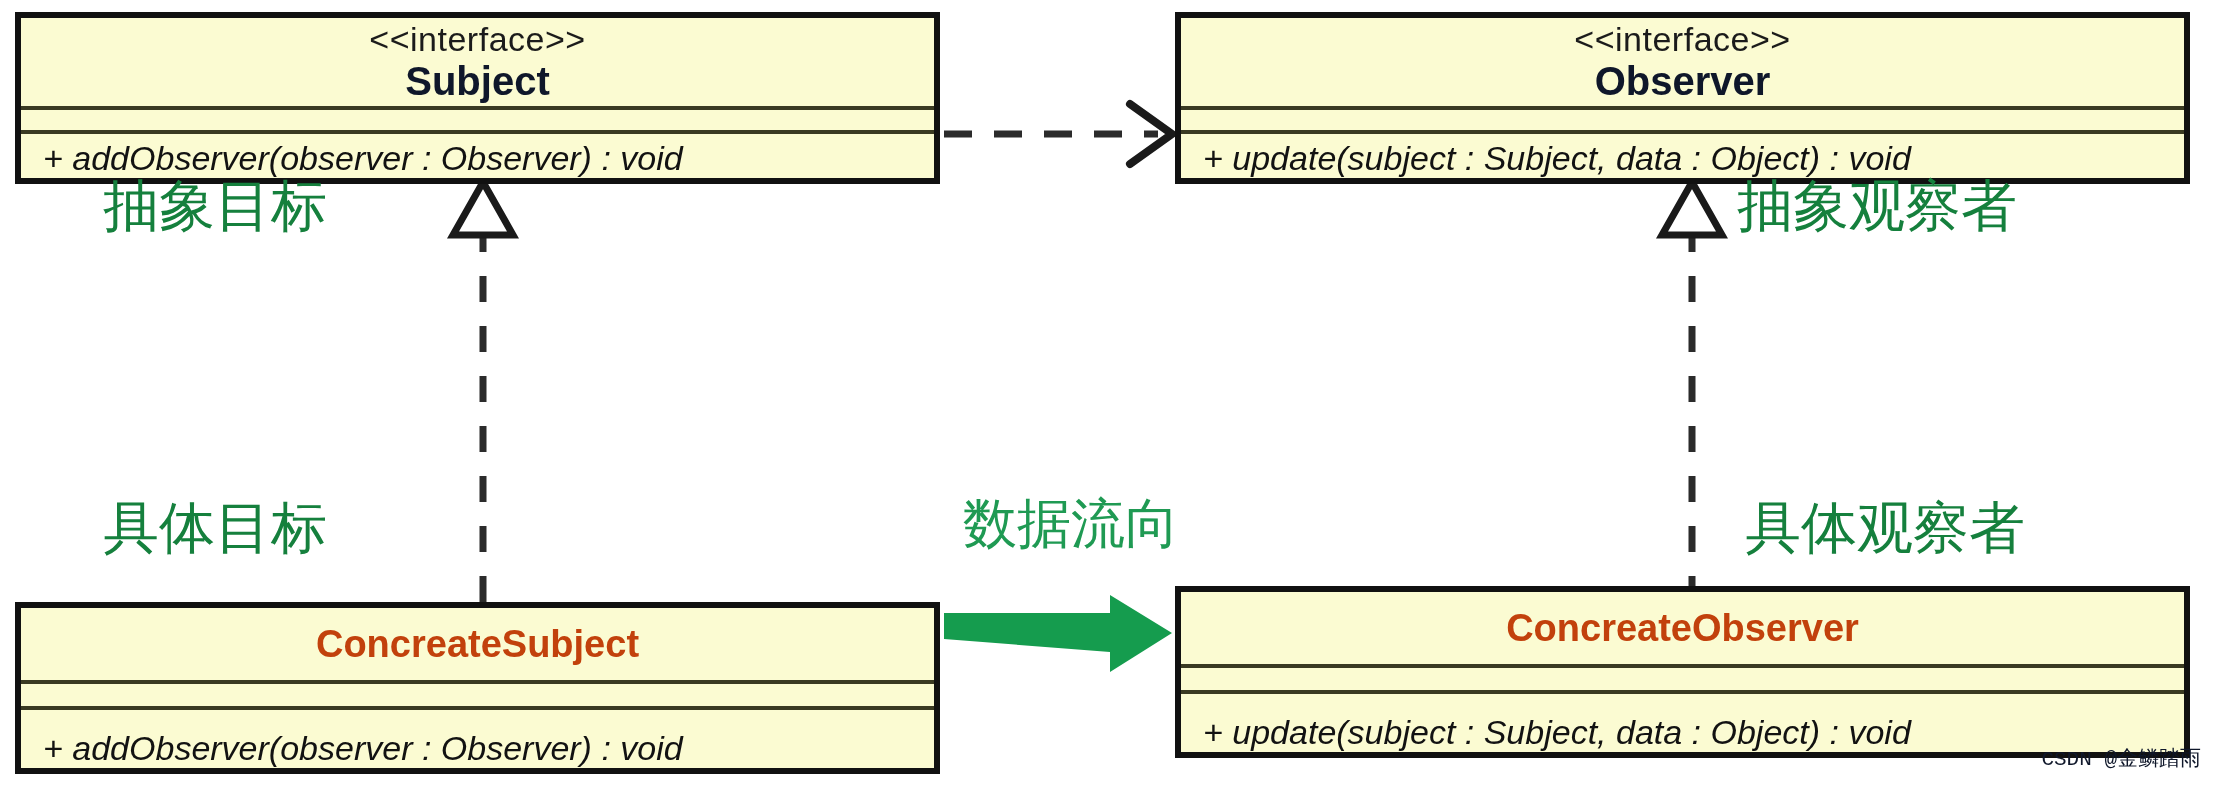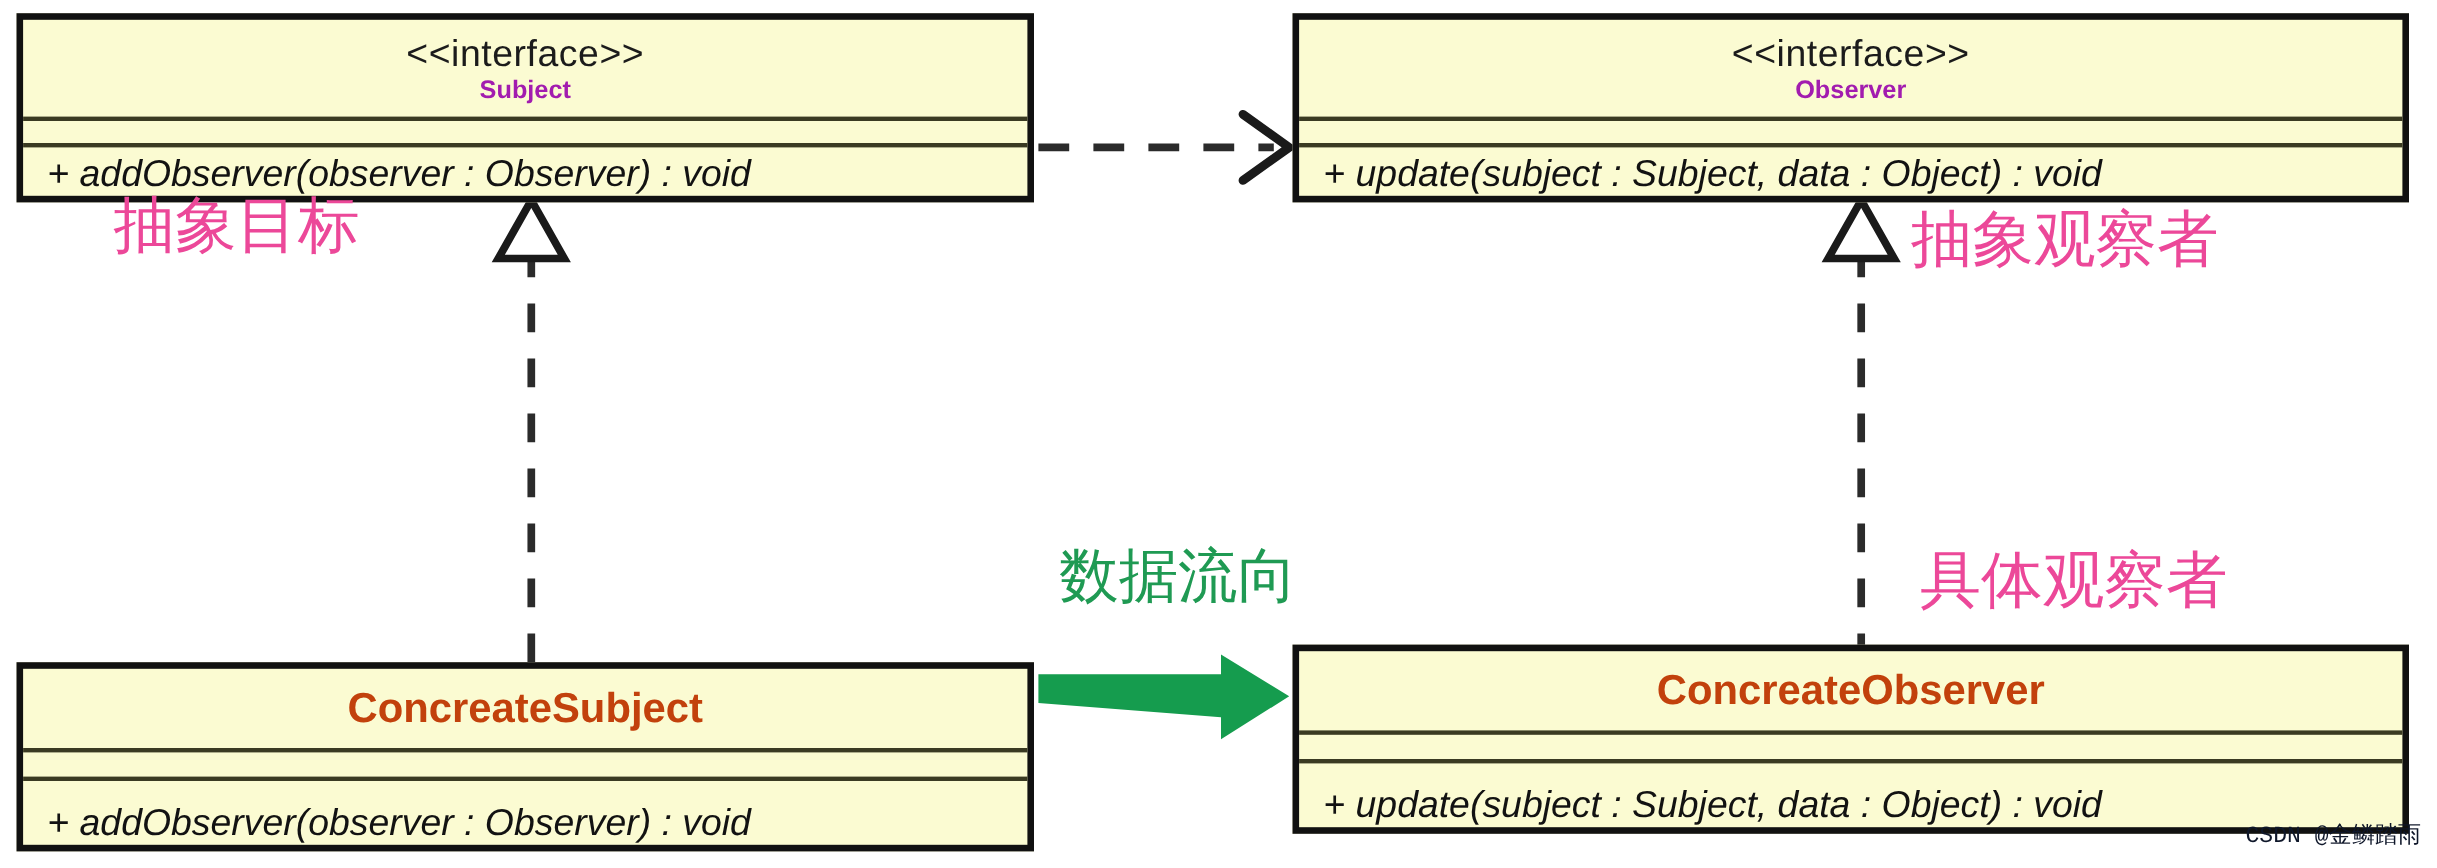--- a/index.html
+++ b/index.html
@@ -38,23 +38,23 @@
     border-bottom: 4px solid #3a3a22;
   }
   .uml-stereotype {
     font-size: 34px;
     color: #1b1b1b;
     line-height: 1.12;
     letter-spacing: 0.5px;
     white-space: nowrap;
   }
   .uml-classname {
-    font-size: 23px;
+    font-size: 40px;
     font-weight: bold;
-    color: #a21caf;
+    color: #0f172a;
     line-height: 1.15;
     white-space: nowrap;
   }
   .uml-attrs {
     flex: 0 0 auto;
     box-sizing: border-box;
     border-bottom: 4px solid #3a3a22;
   }
   .uml-methods {
     flex: 1 1 auto;
@@ -93,25 +93,25 @@
     white-space: nowrap;
   }
 
   
   .cn-label {
     position: absolute;
     white-space: nowrap;
     font-family: "DejaVu Sans", "Liberation Sans", sans-serif;
     line-height: 1;
   }
-  .cn-red   { color: #ec4899; font-size: 56px; }
+  .cn-red   { color: #15803d; font-size: 56px; }
   .cn-green { color: #1f9a53; font-size: 54px; text-align: center; }
 
   #label-abstract-subject  { left: 103px;  top: 178px; }
-  #label-abstract-observer { left: 1737px; top: 190px; }
+  #label-abstract-observer { left: 1737px; top: 178px; }
   #label-concrete-subject  { left: 103px;  top: 500px; }
   #label-concrete-observer { left: 1745px; top: 500px; }
   #label-data-flow         { left: 963px;  top: 497px; }
 
   
   #connectors {
     position: absolute;
     left: 0;
     top: 0;
     width: 2215px;
@@ -200,20 +200,21 @@
     <div class="uml-attrs"></div>
     <div class="uml-methods">
       <span class="uml-method-text">+ update(subject : Subject, data : Object) : void</span>
     </div>
   </div>
 
   <div class="cn-label cn-red" id="label-abstract-subject">抽象目标</div>
 
   <div class="cn-label cn-red" id="label-abstract-observer">抽象观察者</div>
 
+  <div class="cn-label cn-red" id="label-concrete-subject">具体目标</div>
 
   <div class="cn-label cn-red" id="label-concrete-observer">具体观察者</div>
 
   <div class="cn-label cn-green" id="label-data-flow">数据流向</div>
 
   <div id="watermark">CSDN @金鳞踏雨</div>
 
 </div>
 
 </body></html>

